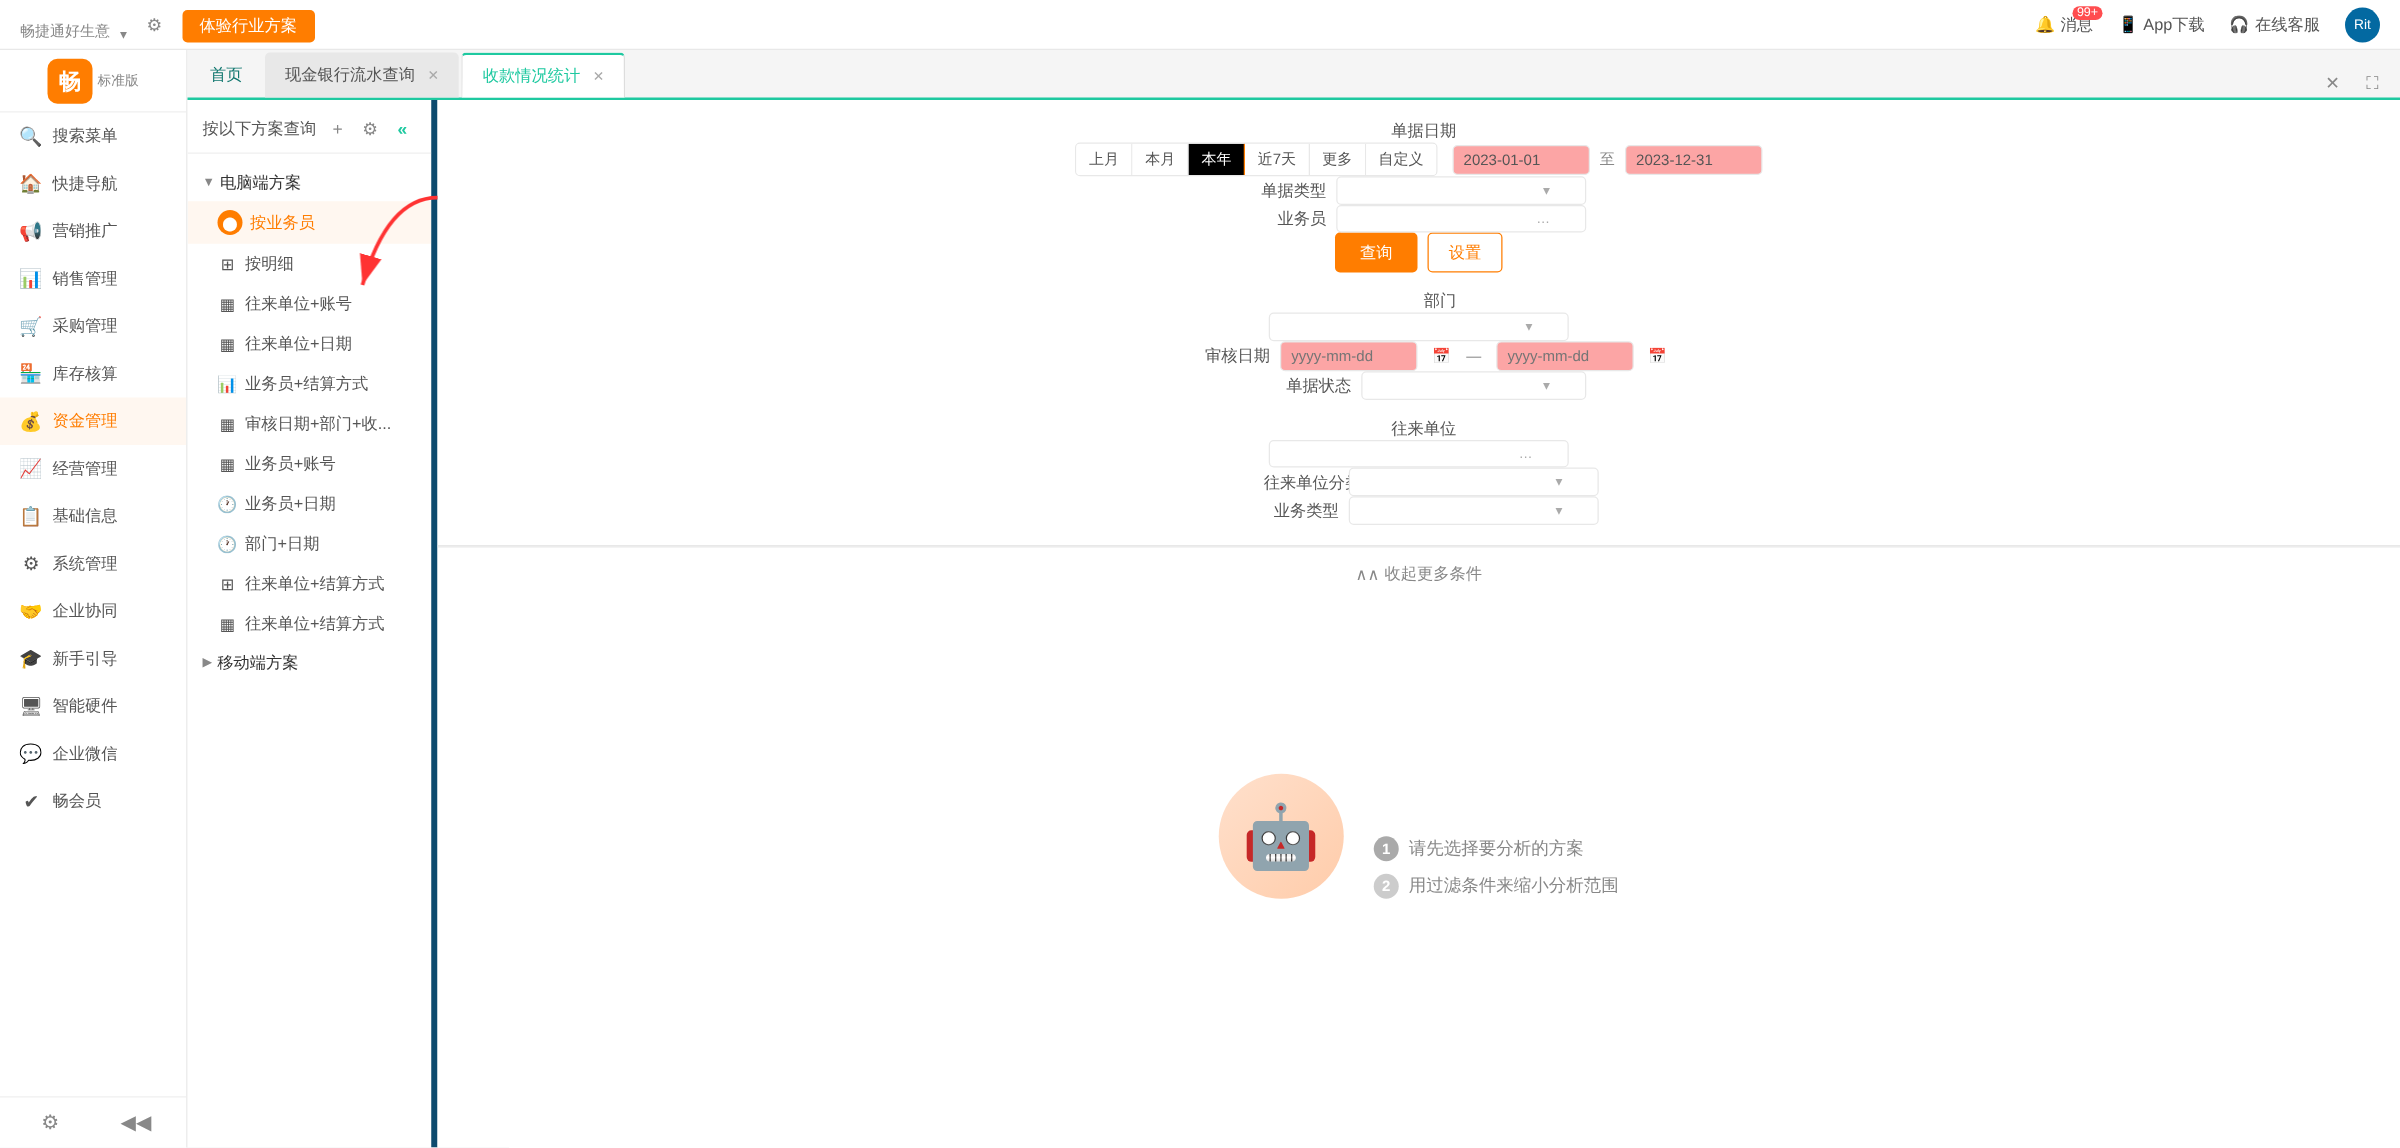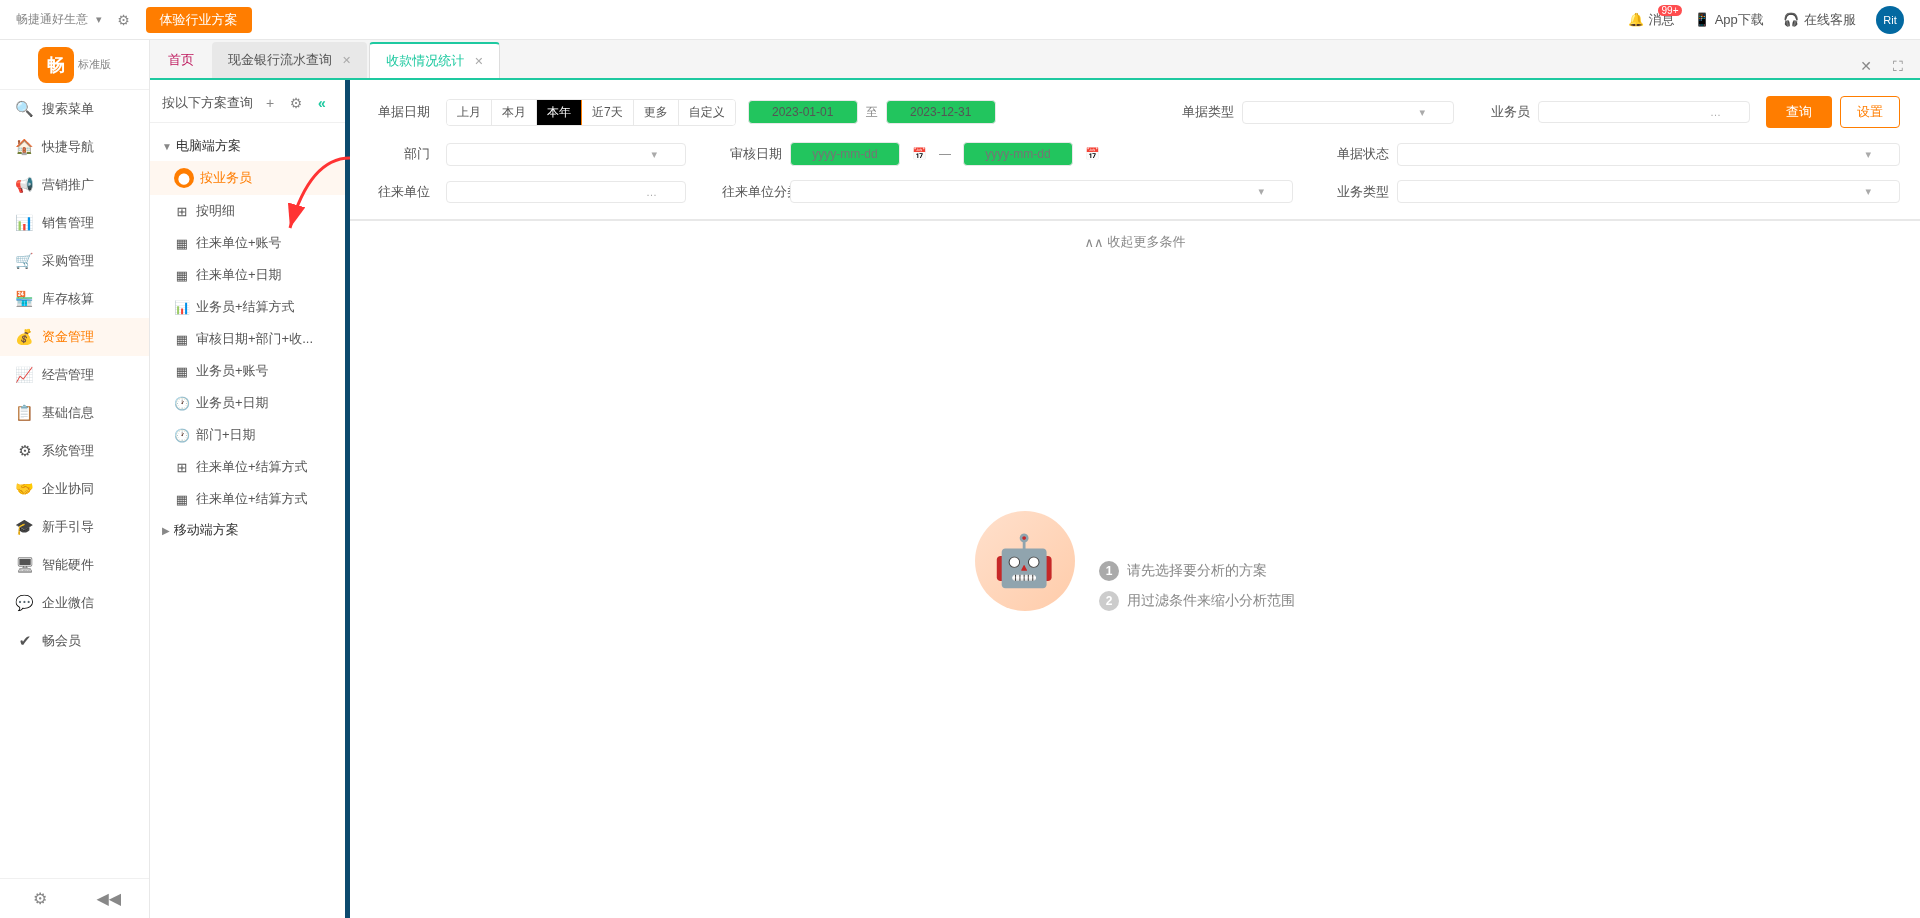--- a/index.html
+++ b/index.html
@@ -1,20 +1,20 @@
 <!DOCTYPE html>
 <html><head>
   <meta charset="utf-8">
   <style>
     * { margin: 0; padding: 0; box-sizing: border-box; }
     body { font-family: 'Microsoft YaHei', sans-serif; font-size: 13px; background: #f0f2f5; width: 1920px; height: 918px; overflow: hidden; }
 
     
     .top-bar { height: 40px; background: #fff; display: flex; align-items: center; padding: 0 16px; border-bottom: 1px solid #e8e8e8; position: relative; z-index: 10; }
-    .top-bar-left { display: flex; align-items: center; gap: 8px; }
+    .top-bar-left { display: flex; align-items: flex-end; gap: 8px; }
     .top-bar-logo { color: #888; font-size: 12px; }
     .top-bar-dropdown { color: #888; font-size: 11px; cursor: pointer; }
     .top-bar-gear { width: 28px; height: 28px; display: flex; align-items: center; justify-content: center; color: #888; cursor: pointer; font-size: 14px; }
     .top-bar-trial { background: #ff7d00; color: #fff; padding: 4px 14px; border-radius: 4px; font-size: 13px; cursor: pointer; border: none; }
     .top-bar-right { margin-left: auto; display: flex; align-items: center; gap: 20px; }
     .top-bar-right-item { display: flex; align-items: center; gap: 4px; color: #555; font-size: 13px; cursor: pointer; position: relative; }
     .badge { background: #ff4d4f; color: #fff; font-size: 10px; border-radius: 8px; padding: 0 4px; min-width: 16px; text-align: center; position: absolute; top: -6px; right: -8px; }
     .top-bar-avatar { width: 28px; height: 28px; border-radius: 50%; background: #0369a1; display: flex; align-items: center; justify-content: center; font-size: 11px; color: #fff; }
 
     
@@ -28,21 +28,21 @@
     .sidebar-item .icon { width: 18px; height: 18px; display: flex; align-items: center; justify-content: center; font-size: 15px; }
     .sidebar-bottom { padding: 10px; display: flex; gap: 8px; border-top: 1px solid #f0f0f0; }
     .sidebar-bottom-btn { flex: 1; display: flex; align-items: center; justify-content: center; color: #888; cursor: pointer; font-size: 16px; }
 
     
     .main { position: absolute; left: 150px; top: 40px; right: 0; height: 878px; display: flex; flex-direction: column; }
 
     
     .tab-bar { height: 40px; background: #f5f5f5; display: flex; align-items: flex-end; border-bottom: 2px solid #1ec9a0; }
     .tab { height: 36px; display: flex; align-items: center; gap: 6px; padding: 0 16px; cursor: pointer; font-size: 13px; color: #555; border-radius: 4px 4px 0 0; background: #e8e8e8; margin-left: 2px; }
-    .tab.home { background: transparent; color: #be185d; }
+    .tab.home { background: transparent; color: #0f766e; }
     .tab.active { background: #fff; color: #1ec9a0; border-top: 2px solid #1ec9a0; border-left: 1px solid #ddd; border-right: 1px solid #ddd; font-weight: 500; }
     .tab .tab-close { color: #aaa; font-size: 11px; margin-left: 4px; }
     .tab-bar-actions { margin-left: auto; display: flex; align-items: center; gap: 8px; padding-right: 10px; }
     .tab-bar-btn { width: 24px; height: 24px; display: flex; align-items: center; justify-content: center; color: #888; cursor: pointer; font-size: 14px; }
 
     
     .content { flex: 1; background: #f5f5f5; display: flex; flex-direction: column; overflow: hidden; }
 
     
     .page-header { background: #fff; padding: 12px 20px; display: flex; align-items: center; border-bottom: 1px solid #e8e8e8; }
@@ -64,29 +64,29 @@
     .tree-group-title { display: flex; align-items: center; gap: 4px; padding: 6px 12px; color: #333; font-size: 13px; cursor: pointer; }
     .tree-group-title .arrow { font-size: 10px; color: #888; }
     .tree-item { display: flex; align-items: center; gap: 6px; padding: 7px 12px 7px 24px; color: #555; font-size: 13px; cursor: pointer; }
     .tree-item.active { color: #ff7d00; background: #fff7f0; }
     .tree-item-icon { width: 16px; height: 16px; display: flex; align-items: center; justify-content: center; font-size: 13px; }
     .tree-item-active-dot { width: 20px; height: 20px; background: #ff7d00; border-radius: 50%; display: flex; align-items: center; justify-content: center; color: #fff; font-size: 11px; }
 
     
     .right-panel { flex: 1; display: flex; flex-direction: column; background: #fff; overflow: hidden; }
     .filter-area { padding: 16px 20px; border-bottom: 1px solid #e8e8e8; }
-    .filter-row { display: flex; align-items: center; gap: 16px; margin-bottom: 14px; }
+    .filter-row { display: flex; align-items: center; gap: 0; margin-bottom: 14px; flex-direction: column; }
     .filter-row:last-child { margin-bottom: 0; }
     .filter-label { color: #555; font-size: 13px; white-space: nowrap; width: 60px; text-align: right; }
     .filter-control { display: flex; align-items: center; gap: 4px; flex: 1; }
     .date-tabs { display: flex; gap: 0; border: 1px solid #e8e8e8; border-radius: 4px; overflow: hidden; }
     .date-tab { padding: 4px 10px; font-size: 12px; cursor: pointer; color: #555; background: #fff; border-right: 1px solid #e8e8e8; }
     .date-tab:last-child { border-right: none; }
     .date-tab.active { background: #000000; color: #fff; border-color: #ff7d00; }
-    .date-input { border: 1px solid #e8e8e8; border-radius: 4px; padding: 4px 8px; font-size: 12px; color: #555; background: #22c55e; width: 110px; text-align: center; }
+    .date-input { border: 1px solid #e8e8e8; border-radius: 4px; padding: 4px 8px; font-size: 12px; color: #555; background: #fca5a5; width: 110px; }
     .date-sep { color: #888; font-size: 12px; padding: 0 4px; }
     .select-control { border: 1px solid #e8e8e8; border-radius: 4px; padding: 4px 28px 4px 8px; font-size: 12px; color: #555; background: #fff; min-width: 200px; position: relative; display: flex; align-items: center; justify-content: space-between; cursor: pointer; }
     .select-arrow { color: #aaa; font-size: 11px; }
     .filter-group-item { display: flex; align-items: center; gap: 8px; flex: 1; }
     .action-btns { display: flex; gap: 8px; }
     .query-btn { background: #ff7d00; color: #fff; border: none; border-radius: 4px; padding: 6px 20px; cursor: pointer; font-size: 13px; }
     .set-btn { background: #fff; color: #ff7d00; border: 1px solid #ff7d00; border-radius: 4px; padding: 6px 16px; cursor: pointer; font-size: 13px; }
     .collapse-bar { display: flex; align-items: center; justify-content: center; padding: 12px; color: #888; font-size: 13px; cursor: pointer; border-top: 1px solid #e8e8e8; gap: 4px; }
 
     

